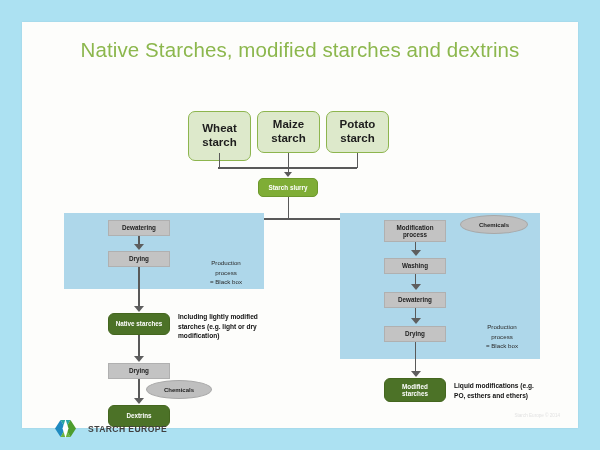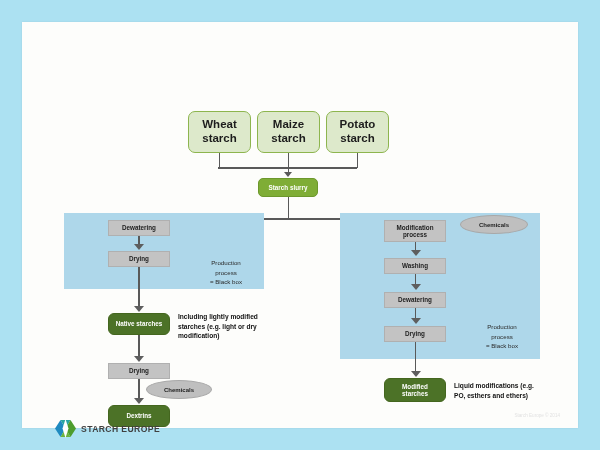--- a/index.html
+++ b/index.html
@@ -112,42 +112,43 @@
     width:0;height:0;
     border-left:5px solid transparent;
     border-right:5px solid transparent;
     border-top:6.5px solid #5e5e5e;
   }
 
   
   #logo{position:absolute;left:32px;top:396px;display:flex;align-items:center;}
   #logo .mark{position:relative;width:23px;height:21px;}
   #logo .lbl{
-    margin-left:4px;
+    margin-left:11px;
     font-size:8.6px;
     font-weight:bold;
     color:#3f3f3f;
     letter-spacing:.4px;
     white-space:nowrap;
   }
   #footer{
     position:absolute;
     right:18px;bottom:10px;
     font-size:4.6px;
     color:#e2e2e2;
     white-space:nowrap;
   }
 </style>
 </head>
 <body>
 
 <div id="slide">
 
-
-  <div class="node src" style="left:166px;top:89px;width:63px;height:42px;">
+  <div id="title">Native Starches, modified starches and dextrins</div>
+
+  <div class="node src" style="left:166px;top:89px;width:63px;height:50px;">
     <span>Wheat starch</span>
   </div>
   <div class="node src" style="left:304px;top:89px;width:63px;height:42px;">
     <span>Potato starch</span>
   </div>
   <div class="node src" style="left:235px;top:89px;width:63px;height:42px;">
     <span>Maize starch</span>
   </div>
 
   <div class="vline" style="left:196.5px;top:131px;height:15px;"></div>

